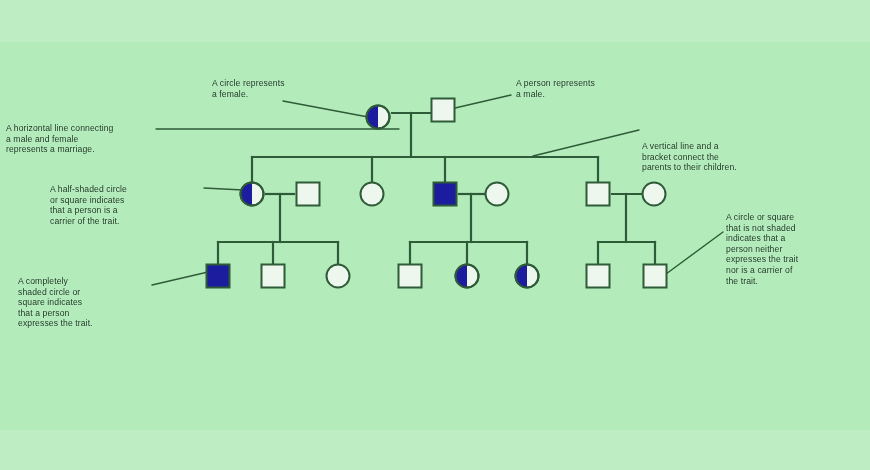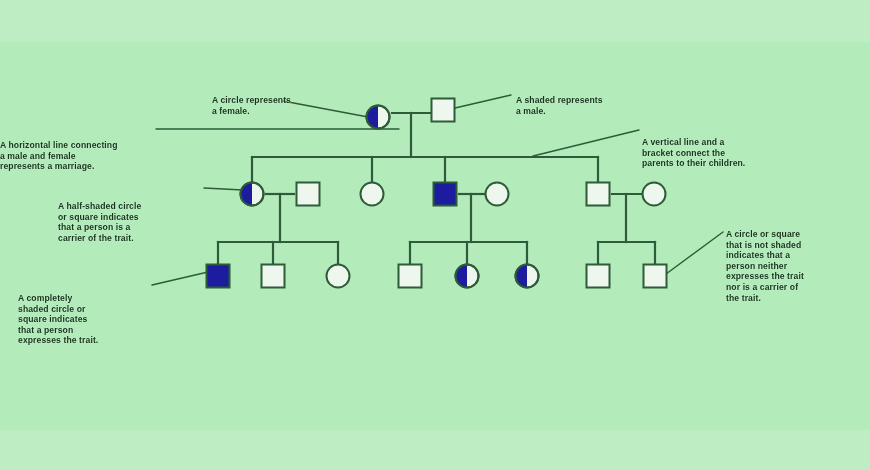--- a/index.html
+++ b/index.html
@@ -31,26 +31,25 @@
     position: absolute;
     inset: 0;
     width: 870px;
     height: 470px;
   }
   .note {
     position: absolute;
     color: #16351c;
     font-size: 8.6px;
     line-height: 10.6px;
-    font-weight: bold;
+    font-weight: normal;
     letter-spacing: .1px;
     text-shadow: 0 0 1.4px rgba(200,240,205,.95), 0 0 2.6px rgba(200,240,205,.75);
     filter: blur(.32px);
     white-space: pre-line;
-    margin-top: 17px;
   }
 </style>
 </head>
 <body>
 
 <div id="stage">
 
   <div class="band top"></div>
   <div class="band bottom"></div>
 
@@ -157,29 +156,29 @@
         </g>
         <g transform="translate(655,276)">
           <rect x="-11.5" y="-11.5" width="23" height="23" fill="#eef7ee" stroke="#2f5b37" stroke-width="2"></rect>
         </g>
       </g>
   </svg>
 
   <div id="notes-layer">
       <div class="note" style="left: 212px; top: 78px;">A circle represents
 a female.</div>
-      <div class="note" style="left: 516px; top: 78px;">A shaded represents
+      <div class="note" style="left: 516px; top: 78px;">A person represents
 a male.</div>
-      <div class="note" style="left: 0; top: 123px;">A horizontal line connecting
+      <div class="note" style="left: 6px; top: 123px;">A horizontal line connecting
 a male and female
 represents a marriage.</div>
-      <div class="note" style="left: 642px; top: 120px;">A vertical line and a
+      <div class="note" style="left: 642px; top: 141px;">A vertical line and a
 bracket connect the
 parents to their children.</div>
-      <div class="note" style="left: 58px; top: 184px;">A half-shaded circle
+      <div class="note" style="left: 50px; top: 184px;">A half-shaded circle
 or square indicates
 that a person is a
 carrier of the trait.</div>
       <div class="note" style="left: 18px; top: 276px;">A completely
 shaded circle or
 square indicates
 that a person
 expresses the trait.</div>
       <div class="note" style="left: 726px; top: 212px;">A circle or square
 that is not shaded

